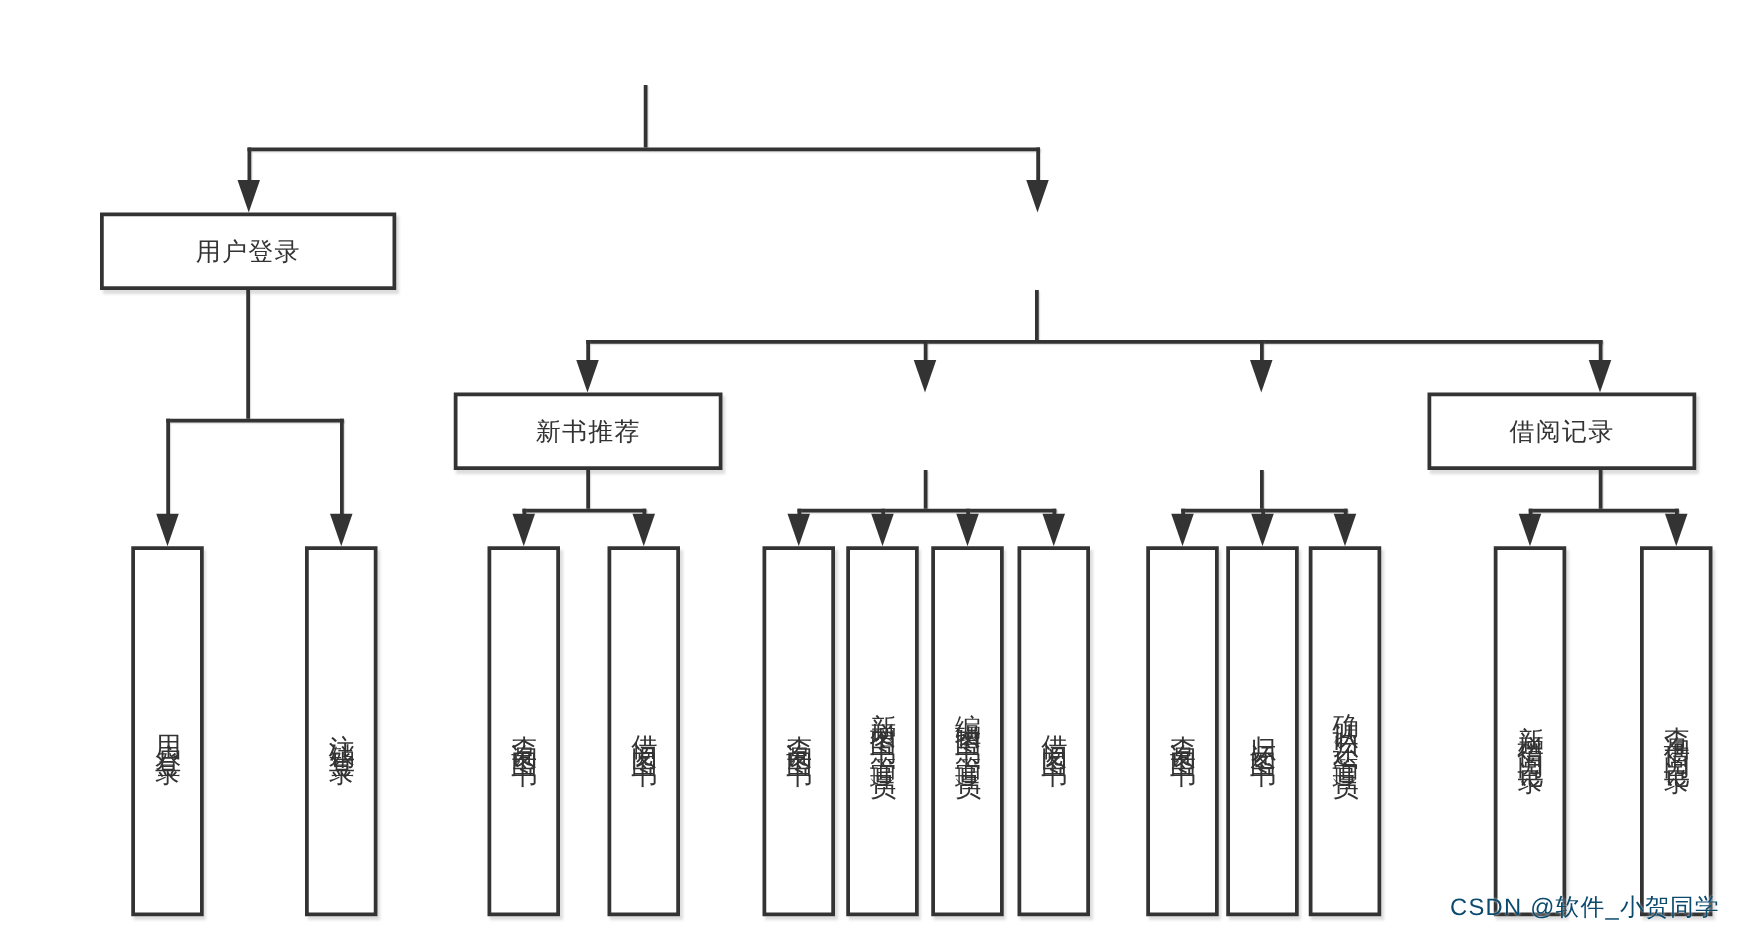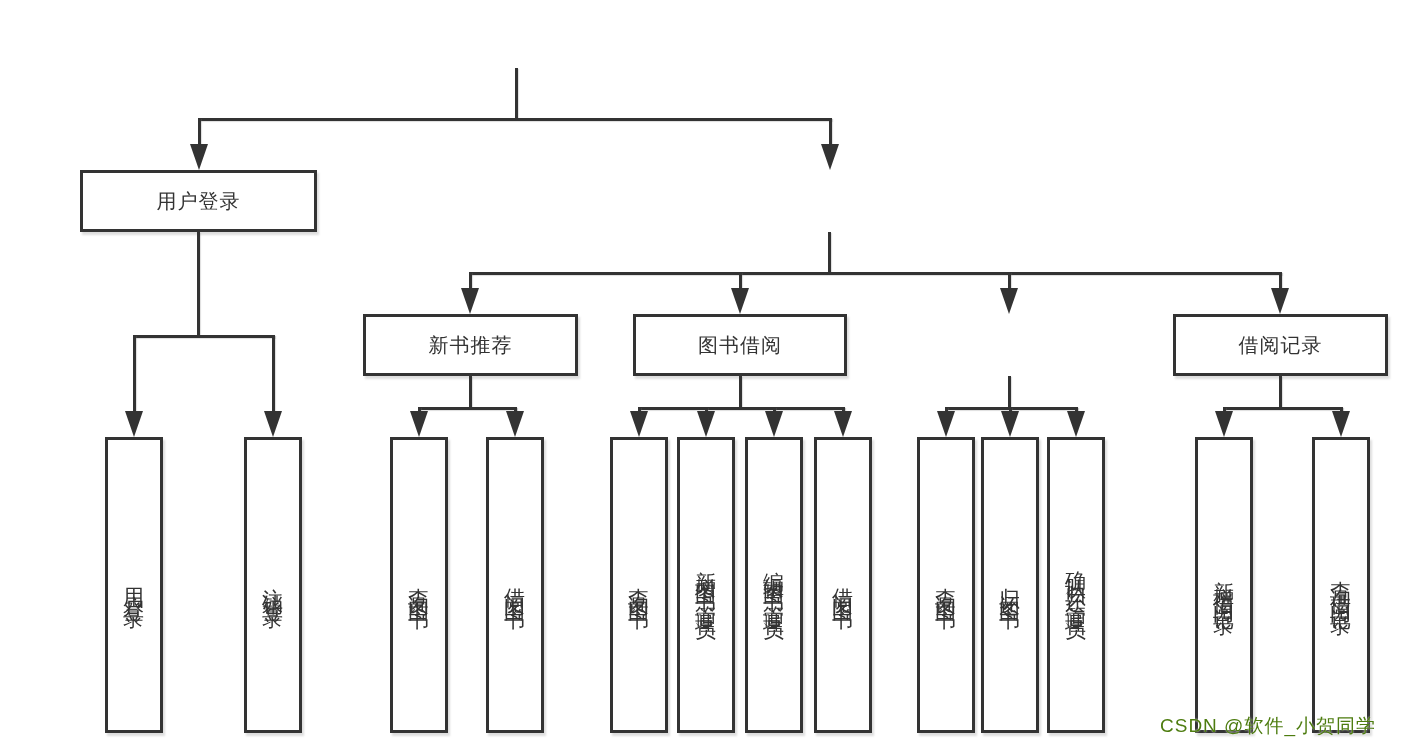--- a/index.html
+++ b/index.html
@@ -21,21 +21,21 @@
   
   .vl,.hl{position:absolute;background:#333;box-shadow:1px 1px 1px rgba(120,120,120,.25);}
   .vl{width:3px;}
   .hl{height:3px;}
   .ar{
     position:absolute;width:0;height:0;
     border-left:9px solid transparent;border-right:9px solid transparent;
     border-top:26px solid #333;
   }
   .watermark{
-    position:absolute;left:1160px;top:713px;font-size:19px;color:#4d7c0f;
+    position:absolute;left:1160px;top:713px;font-size:19px;color:#0c4a6e;
     text-shadow:0 0 2px #fff;white-space:nowrap;letter-spacing:1px;text-align:center;
   }
 </style>
 </head>
 <body>
 
 <div id="stage">
 
 
   <div class="vl" style="left:515px;top:68px;height:50px;"></div>
@@ -63,24 +63,21 @@
   <div class="vl" style="left:739px;top:272px;height:18px;"></div>
   <div class="ar" style="left:731px;top:288px;"></div>
   <div class="vl" style="left:1008px;top:272px;height:18px;"></div>
   <div class="ar" style="left:1000px;top:288px;"></div>
   <div class="vl" style="left:1279px;top:272px;height:18px;"></div>
   <div class="ar" style="left:1271px;top:288px;"></div>
 
   <div class="box hbox" style="left:363px;top:314px;width:215px;height:62px;">
     <span>新书推荐</span>
   </div>
-  <div class="box hbox" style="left:633px;top:314px;width:214px;height:62px;">
-    <span>图书借阅</span>
-  </div>
-  <div class="box hbox" style="left:1173px;top:314px;width:215px;height:62px;">
+  <div class="box hbox" style="left:1142px;top:314px;width:215px;height:62px;">
     <span>借阅记录</span>
   </div>
 
   <div class="vl" style="left:469px;top:376px;height:31px;"></div>
   <div class="hl" style="left:418px;top:407px;width:99px;"></div>
   <div class="vl" style="left:418px;top:407px;height:6px;"></div>
   <div class="ar" style="left:410px;top:411px;"></div>
   <div class="vl" style="left:514px;top:407px;height:6px;"></div>
   <div class="ar" style="left:506px;top:411px;"></div>
 

